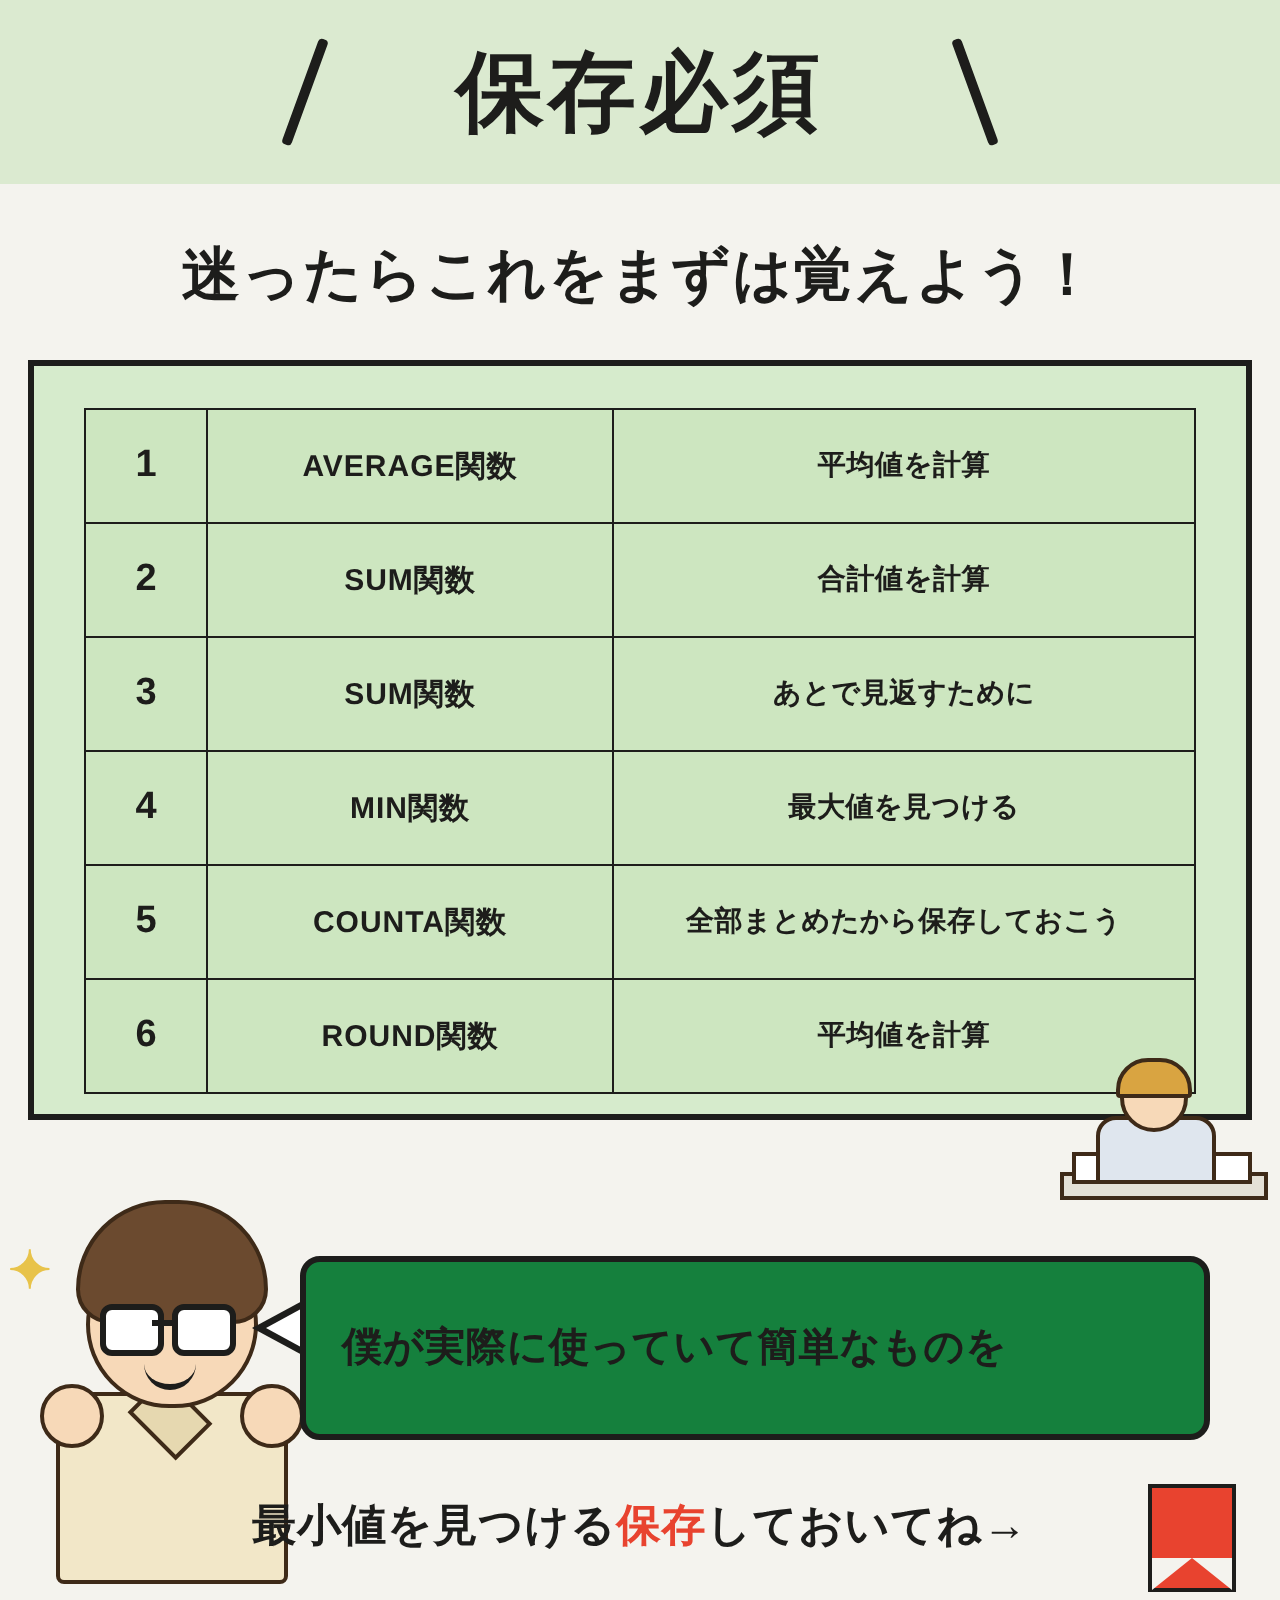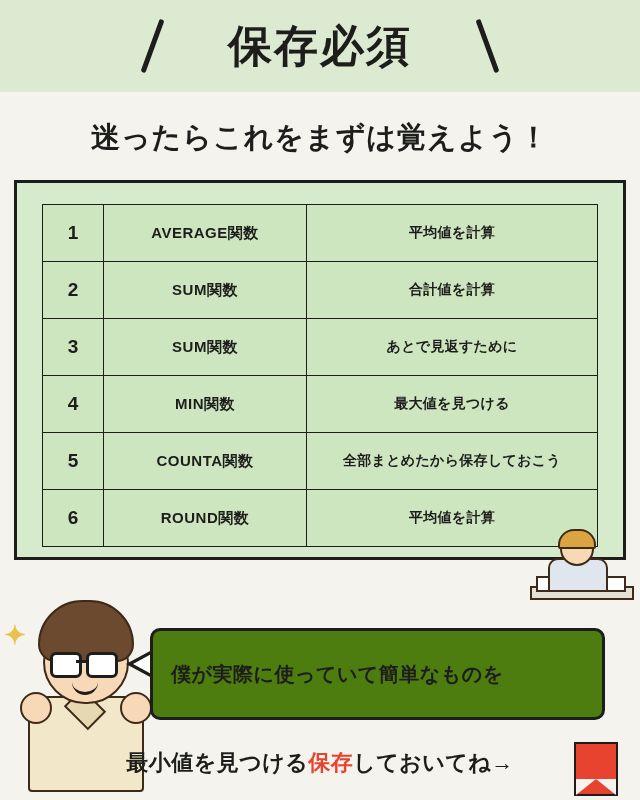--- a/index.html
+++ b/index.html
@@ -115,21 +115,21 @@
     background: #f4f3ee;
   }
 
   
   .bubble {
     position: absolute;
     left: 150px;
     top: 628px;
     width: 455px;
     height: 92px;
-    background: #4d7c0f;
+    background: #15803d;
     border: 3px solid #1d1d1b;
     border-radius: 10px;
     box-sizing: border-box;
     display: flex;
     flex-direction: column;
     justify-content: center;
     padding-left: 18px;
   }
   .bubble .line {
     font-size: 20px;

